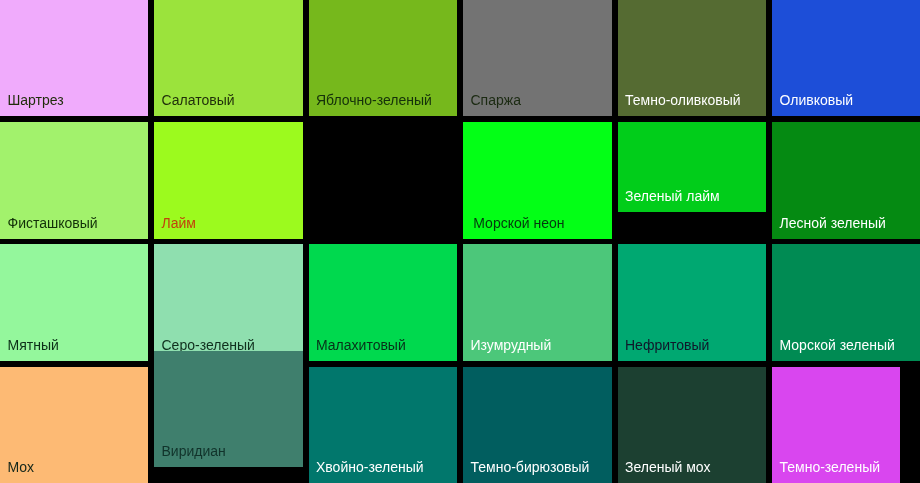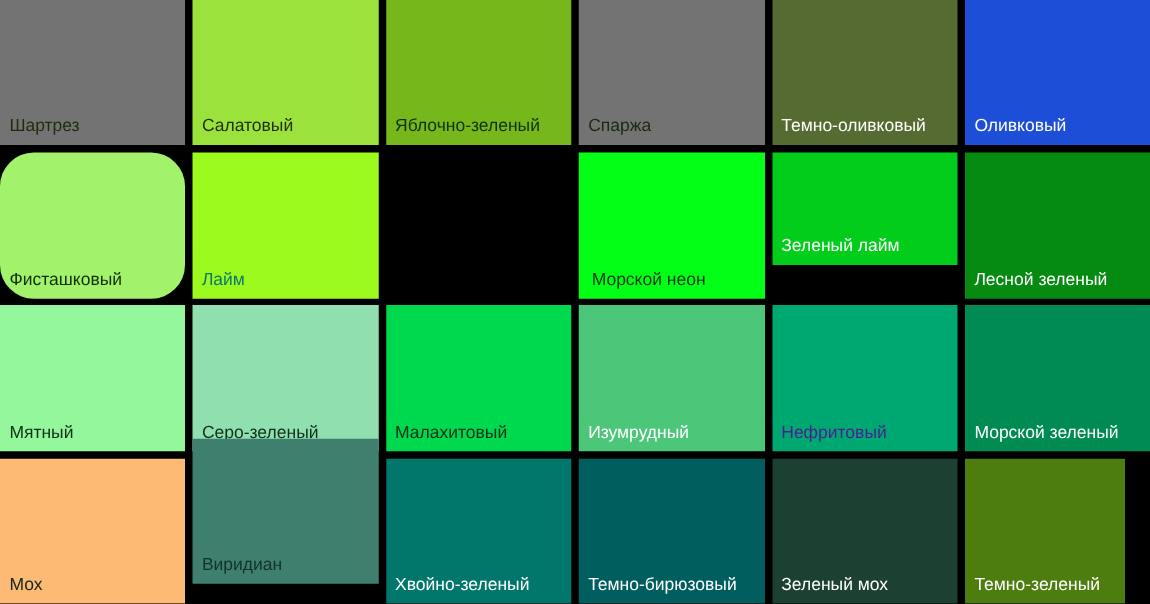--- a/index.html
+++ b/index.html
@@ -35,43 +35,43 @@
     font-size: 14px;
     line-height: 15px;
     white-space: pre;
     letter-spacing: 0;
   }
 </style>
 </head>
 <body>
 
 <div id="palette-grid">
-  <div class="swatch" style="left: 0px; top: 0px; width: 148px; height: 116px; background-color: #737373;">
+  <div class="swatch" style="left: 0px; top: 0px; width: 148px; height: 116px; background-color: #f0abfc;">
     <span class="swatch-label" style="color: rgb(31, 45, 10);">Шартрез</span>
   </div>
   <div class="swatch" style="left: 154px; top: 0px; width: 148.5px; height: 116px; background-color: rgb(155, 227, 60);">
     <span class="swatch-label" style="color: rgb(31, 45, 10);">Салатовый</span>
   </div>
   <div class="swatch" style="left: 308.5px; top: 0px; width: 148.5px; height: 116px; background-color: rgb(118, 184, 28);">
     <span class="swatch-label" style="color: rgb(20, 48, 10);">Яблочно-зеленый</span>
   </div>
   <div class="swatch" style="left: 463px; top: 0px; width: 148.5px; height: 116px; background-color: #737373;">
     <span class="swatch-label" style="color: rgb(27, 42, 18);">Спаржа</span>
   </div>
   <div class="swatch" style="left: 617.5px; top: 0px; width: 148.5px; height: 116px; background-color: rgb(85, 107, 50);">
     <span class="swatch-label" style="color: rgb(255, 255, 255);">Темно-оливковый</span>
   </div>
   <div class="swatch" style="left: 772px; top: 0px; width: 148px; height: 116px; background-color: #1d4ed8;">
     <span class="swatch-label" style="color: rgb(255, 255, 255);">Оливковый</span>
   </div>
-  <div class="swatch" style="left: 0px; top: 122px; width: 148px; height: 117px; background-color: rgb(162, 242, 108); border-radius: 27px;">
+  <div class="swatch" style="left: 0px; top: 122px; width: 148px; height: 117px; background-color: rgb(162, 242, 108);">
     <span class="swatch-label" style="color: rgb(18, 48, 8);">Фисташковый</span>
   </div>
   <div class="swatch" style="left: 154px; top: 122px; width: 148.5px; height: 117px; background-color: rgb(156, 250, 30);">
-    <span class="swatch-label" style="color: #0f766e;">Лайм</span>
+    <span class="swatch-label" style="color: #c2410c;">Лайм</span>
   </div>
   <div class="swatch" style="left: 463px; top: 122px; width: 148.5px; height: 117px; background-color: rgb(3, 255, 22);">
     <span class="swatch-label" style="color: rgb(5, 56, 15);"> Морской неон</span>
   </div>
   <div class="swatch" style="left: 617.5px; top: 122px; width: 148.5px; height: 90px; background-color: rgb(1, 205, 26);">
     <span class="swatch-label" style="color: rgb(255, 255, 255);">Зеленый лайм</span>
   </div>
   <div class="swatch" style="left: 772px; top: 122px; width: 148px; height: 117px; background-color: rgb(5, 138, 18);">
     <span class="swatch-label" style="color: rgb(255, 255, 255);">Лесной зеленый</span>
   </div>
@@ -81,36 +81,36 @@
   <div class="swatch" style="left: 154px; top: 244px; width: 148.5px; height: 117px; background-color: rgb(143, 223, 175);">
     <span class="swatch-label" style="color: rgb(16, 48, 30);">Серо-зеленый</span>
   </div>
   <div class="swatch" style="left: 308.5px; top: 244px; width: 148.5px; height: 117px; background-color: rgb(0, 217, 78);">
     <span class="swatch-label" style="color: rgb(7, 48, 25);">Малахитовый</span>
   </div>
   <div class="swatch" style="left: 463px; top: 244px; width: 148.5px; height: 117px; background-color: rgb(76, 199, 122);">
     <span class="swatch-label" style="color: rgb(255, 255, 255);">Изумрудный</span>
   </div>
   <div class="swatch" style="left: 617.5px; top: 244px; width: 148.5px; height: 117px; background-color: rgb(0, 168, 113);">
-    <span class="swatch-label" style="color: #4c1d95; margin-top: 48px;">Нефритовый</span>
+    <span class="swatch-label" style="color: #0f172a; margin-top: 48px;">Нефритовый</span>
   </div>
   <div class="swatch" style="left: 772px; top: 244px; width: 148px; height: 117px; background-color: rgb(0, 139, 83);">
     <span class="swatch-label" style="color: rgb(255, 255, 255);">Морской зеленый</span>
   </div>
   <div class="swatch" style="left: 0px; top: 367px; width: 148px; height: 116px; background-color: #fdba74;">
     <span class="swatch-label" style="color: rgb(19, 38, 26);">Мох</span>
   </div>
   <div class="swatch" style="left: 154px; top: 351px; width: 148.5px; height: 116px; background-color: rgb(63, 127, 109);">
     <span class="swatch-label" style="color: rgb(17, 51, 43);">Виридиан</span>
   </div>
   <div class="swatch" style="left: 308.5px; top: 367px; width: 148.5px; height: 116px; background-color: rgb(1, 119, 108);">
     <span class="swatch-label" style="color: rgb(255, 255, 255);">Хвойно-зеленый</span>
   </div>
   <div class="swatch" style="left: 463px; top: 367px; width: 148.5px; height: 116px; background-color: rgb(1, 94, 95);">
     <span class="swatch-label" style="color: rgb(255, 255, 255);">Темно-бирюзовый</span>
   </div>
   <div class="swatch" style="left: 617.5px; top: 367px; width: 148.5px; height: 116px; background-color: rgb(28, 64, 49);">
     <span class="swatch-label" style="color: rgb(255, 255, 255);">Зеленый мох</span>
   </div>
-  <div class="swatch" style="left: 772px; top: 367px; width: 128px; height: 116px; background-color: #4d7c0f; padding-left: 44px;">
+  <div class="swatch" style="left: 772px; top: 367px; width: 128px; height: 116px; background-color: #d946ef; padding-left: 44px;">
     <span class="swatch-label" style="color: rgb(255, 255, 255);">Темно-зеленый</span>
   </div>
 </div>
 
 </body></html>

